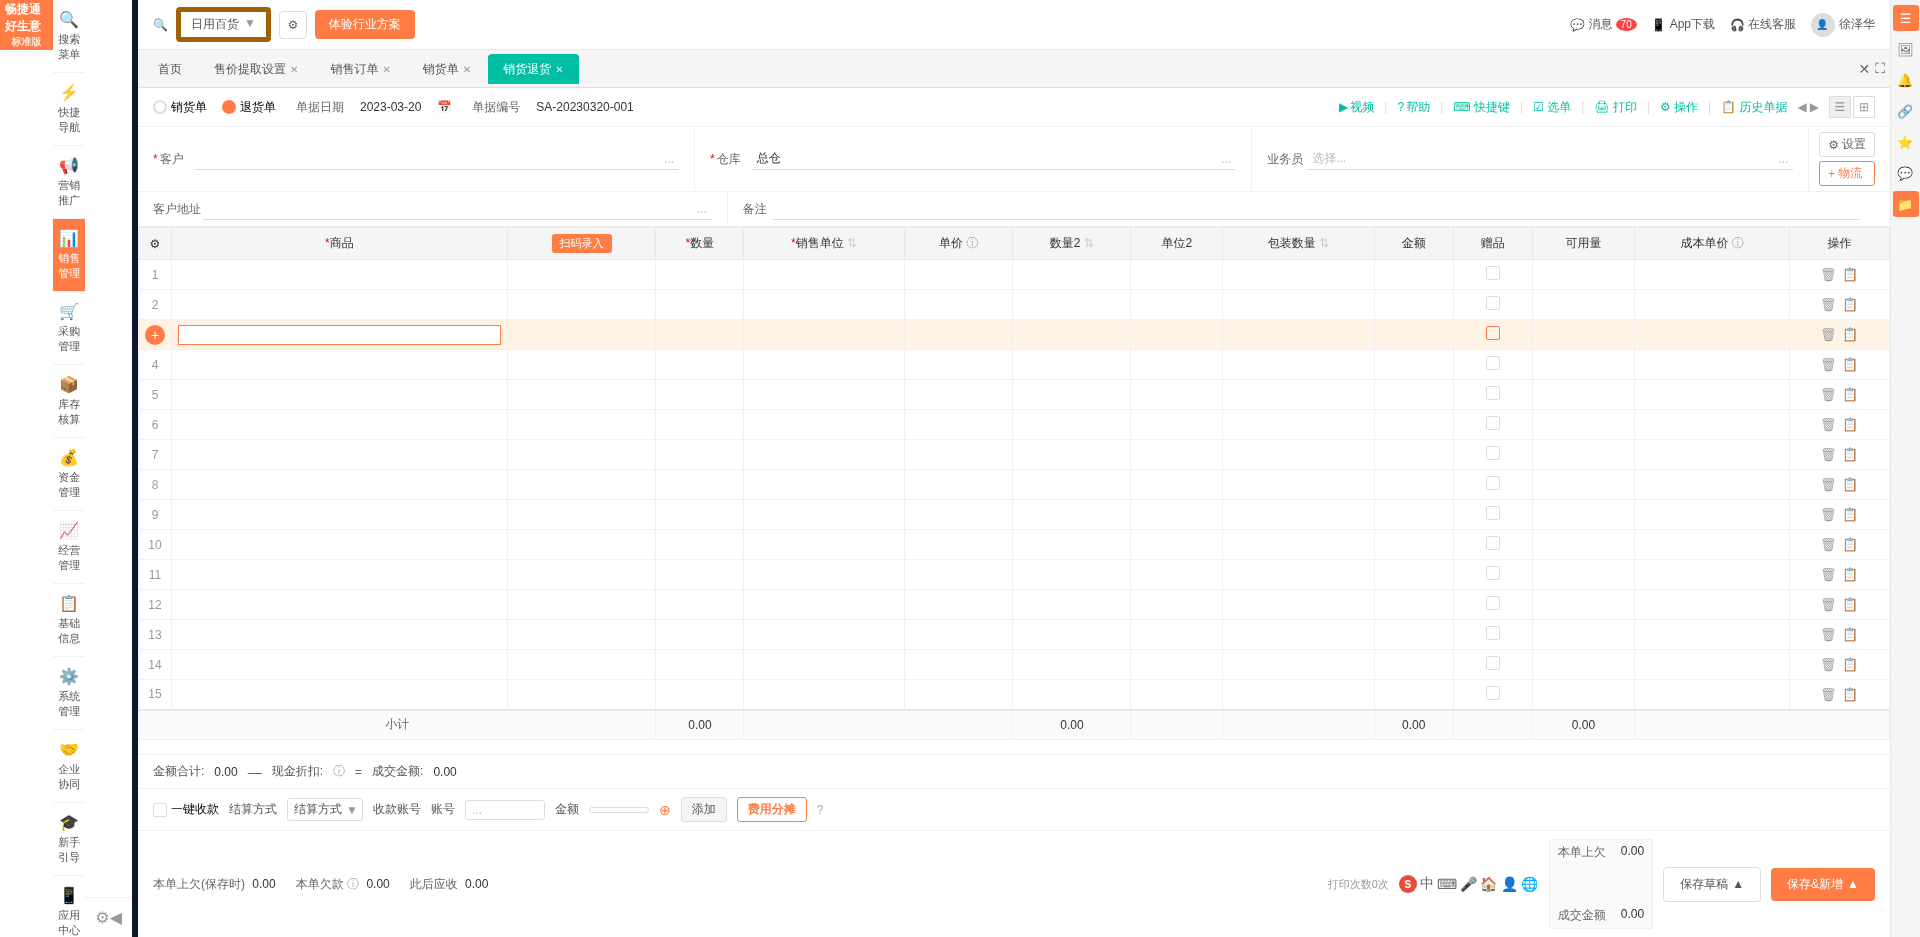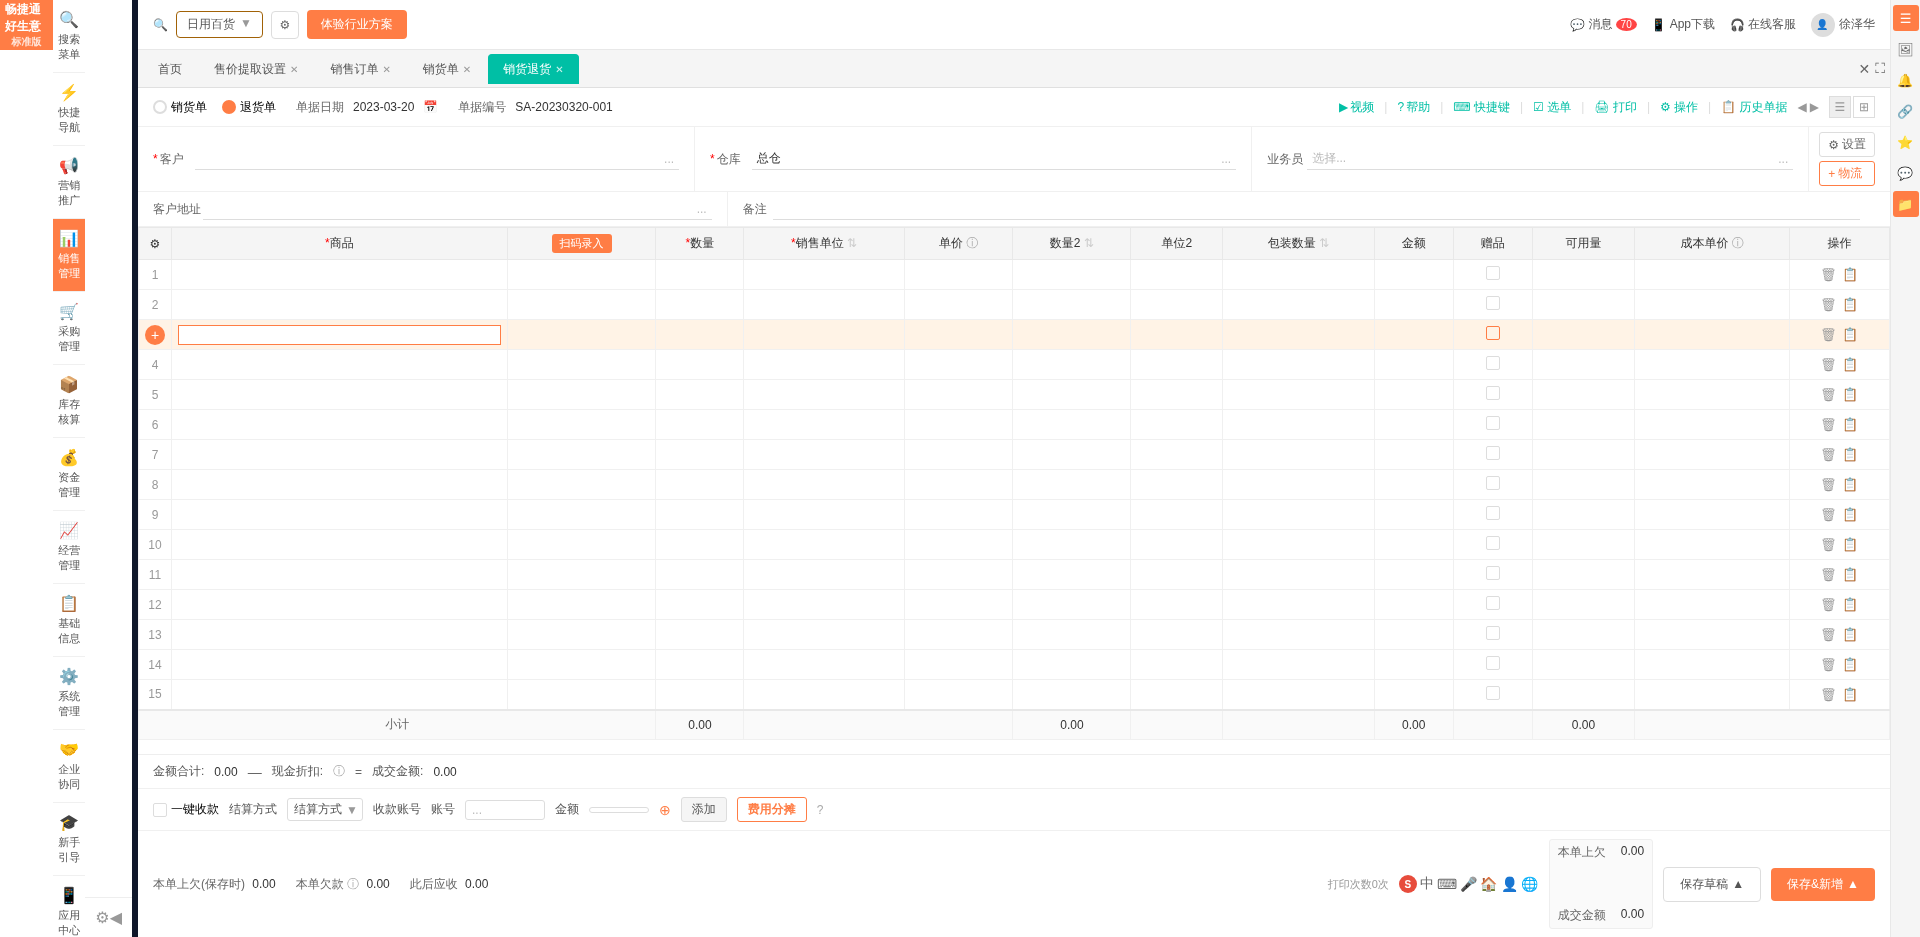--- a/index.html
+++ b/index.html
@@ -15,21 +15,21 @@
     .sidebar-item .label { font-size: 11px; text-align: center; }
     .sidebar-bottom { margin-top: auto; display: flex; align-items: center; justify-content: space-around; padding: 10px; border-top: 1px solid #eee; }
 
     
     .main { flex: 1; display: flex; flex-direction: column; overflow: hidden; }
     
     
     .topbar { height: 50px; background: #fff; display: flex; align-items: center; justify-content: space-between; padding: 0 15px; border-bottom: 1px solid #e8e8e8; }
     .topbar-left { display: flex; align-items: center; gap: 8px; }
     .topbar-search { display: flex; align-items: center; gap: 5px; color: #555; cursor: pointer; }
-    .topbar-daily { display: flex; align-items: flex-start; gap: 5px; border: 1px solid #a16207; border-radius: 4px; padding: 4px 10px; cursor: pointer; color: #555; }
+    .topbar-daily { display: flex; align-items: flex-start; gap: 5px; border: 5px solid #a16207; border-radius: 4px; padding: 4px 10px; cursor: pointer; color: #555; }
     .topbar-daily .arrow { color: #999; }
     .topbar-settings { width: 28px; height: 28px; display: flex; align-items: center; justify-content: center; border: 1px solid #ddd; border-radius: 4px; cursor: pointer; color: #666; }
     .topbar-btn { background: #ff7d45; color: white; border: none; border-radius: 4px; padding: 6px 14px; cursor: pointer; font-size: 12px; }
     .topbar-right { display: flex; align-items: center; gap: 15px; color: #555; }
     .topbar-right .badge { background: #ff4444; color: white; border-radius: 50%; padding: 1px 5px; font-size: 10px; }
     .topbar-right .user { display: flex; align-items: center; gap: 4px; }
     .topbar-right .avatar { width: 24px; height: 24px; border-radius: 50%; background: #ddd; display: flex; align-items: center; justify-content: center; }
 
     
     .tabbar { height: 38px; background: #f5f5f5; display: flex; align-items: center; border-bottom: 1px solid #e0e0e0; padding-left: 5px; }
@@ -37,21 +37,21 @@
     .tab.teal { background: #00bfa5; color: white; border-color: #00bfa5; }
     .tab .close { color: #999; font-size: 10px; }
     .tab.teal .close { color: rgba(255,255,255,0.8); }
 
     
     .content { flex: 1; background: white; overflow-y: auto; display: flex; flex-direction: column; }
     .radio-group { display: flex; gap: 15px; align-items: center; }
     .radio-item { display: flex; align-items: center; gap: 4px; cursor: pointer; }
     .radio-circle { width: 14px; height: 14px; border-radius: 50%; border: 2px solid #ddd; }
     .radio-circle.checked { border-color: #ff7d45; background: #ff7d45; }
-    .date-field { display: flex; align-items: center; gap: 5px; }
+    .date-field { display: flex; align-items: center; gap: 12px; }
     .calendar-icon { color: #999; cursor: pointer; }
 
     
     .table-container { flex: 1; overflow-y: auto; }
     .data-table { width: 100%; border-collapse: collapse; }
     .data-table th { background: #f5f5f5; border: 1px solid #e8e8e8; padding: 6px 8px; color: #333; font-weight: normal; text-align: center; white-space: nowrap; position: sticky; top: 0; z-index: 1; }
     .data-table td { border: 1px solid #f0f0f0; padding: 4px 6px; text-align: center; height: 30px; }
     .data-table tr.active-row td { background: #fff3e6; }
     .row-num { color: #999; width: 30px; }
     .add-btn { width: 20px; height: 20px; background: #ff7d45; color: white; border-radius: 50%; display: flex; align-items: center; justify-content: center; cursor: pointer; font-size: 14px; line-height: 1; }

